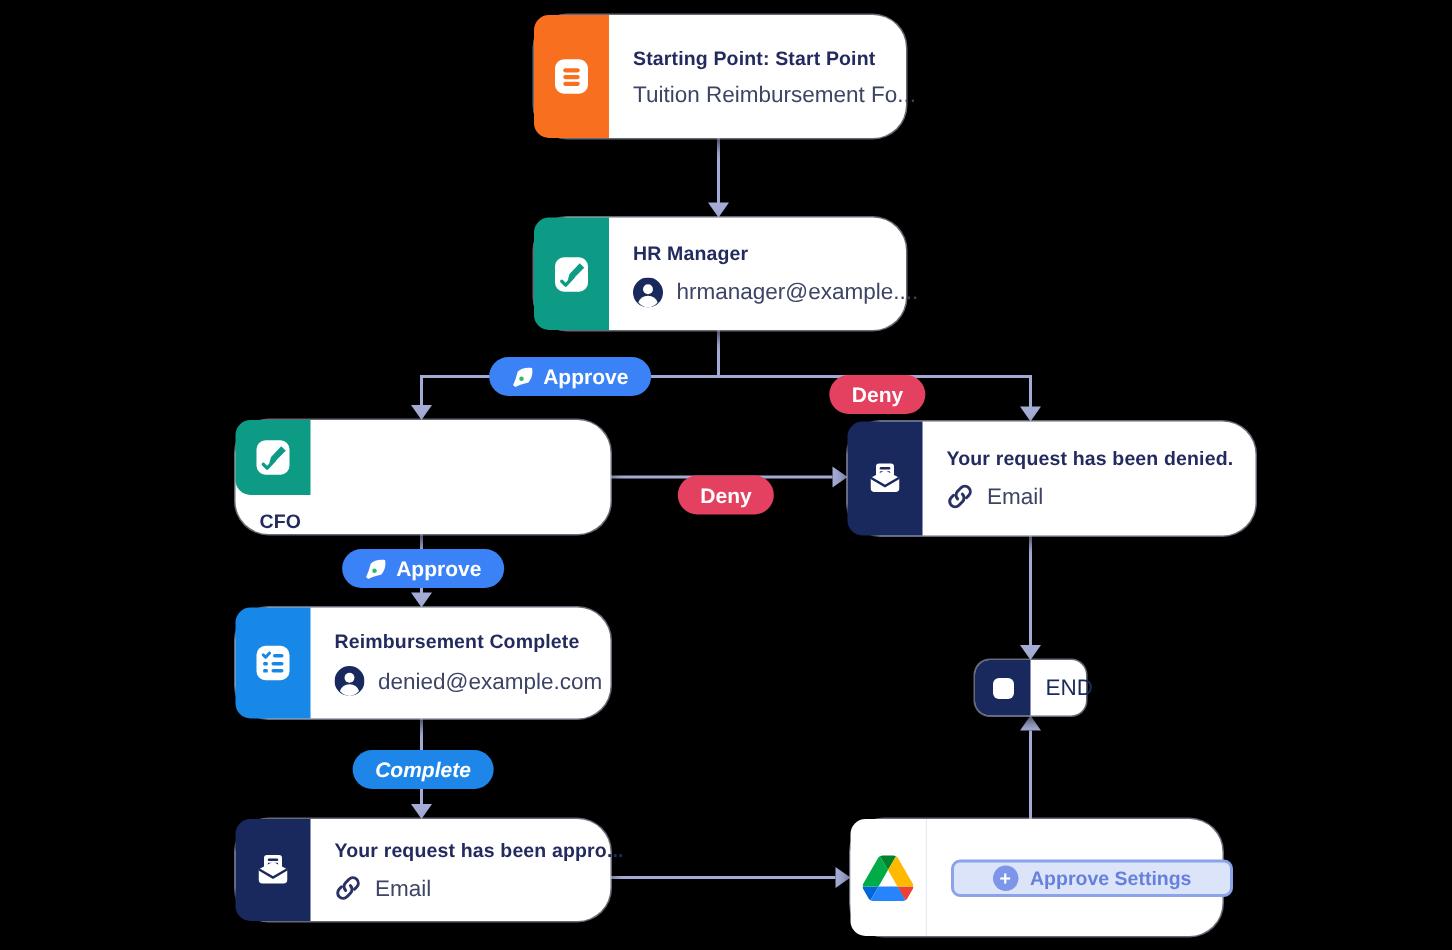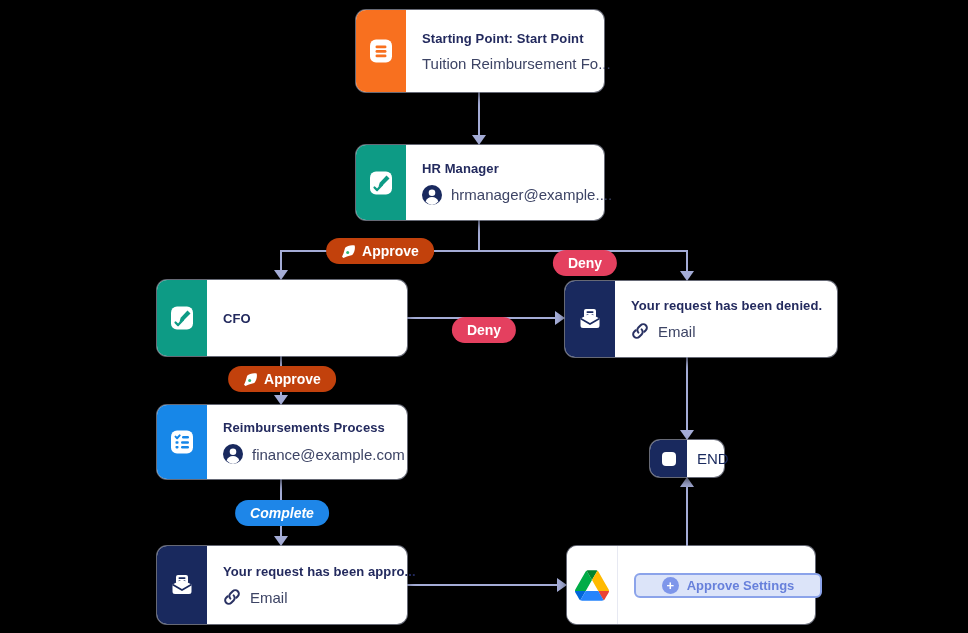--- a/index.html
+++ b/index.html
@@ -15,38 +15,38 @@
   
   .line{position:absolute;background:var(--conn);z-index:1;}
   .vline{width:2px;}
   .hline{height:2px;}
   .arrow{position:absolute;width:0;height:0;z-index:1;}
   .arrow-down{border-left:7px solid transparent;border-right:7px solid transparent;border-top:10px solid var(--conn);}
   .arrow-up{border-left:7px solid transparent;border-right:7px solid transparent;border-bottom:10px solid var(--conn);}
   .arrow-right{border-top:7px solid transparent;border-bottom:7px solid transparent;border-left:10px solid var(--conn);}
 
   
-  .node{position:absolute;display:flex;background:#fff;border-radius:10px;z-index:2;
+  .node{position:absolute;display:flex;background:#fff;border-radius:22px;z-index:2;
         box-shadow:0 0 0 1px rgba(186,192,214,0.55), 0 5px 9px rgba(0,0,0,0.6);}
   .iconstrip{width:50px;flex:0 0 50px;border-radius:10px 0 0 10px;display:flex;align-items:center;justify-content:center;}
   .iconstrip.orange{background:#F8701F;}
   .iconstrip.teal{background:#0D9B85;}
   .iconstrip.blue{background:#1787E8;}
   .iconstrip.navy{background:#19295E;}
   .iconstrip.white{background:#fff;border-right:1px solid #E7E9F2;}
   .content{flex:1;display:flex;flex-direction:column;justify-content:center;gap:9px;padding:10px 12px 10px 16px;min-width:0;}
   .ntitle{font-size:13px;font-weight:bold;color:var(--title);letter-spacing:.1px;white-space:nowrap;}
   .nsub{font-size:15px;color:var(--body);white-space:nowrap;}
   .row{display:flex;align-items:center;gap:9px;}
   .rowtext{font-size:15px;color:var(--body);white-space:nowrap;}
 
   
   .pill{position:absolute;transform:translate(-50%,-50%);display:flex;align-items:center;gap:6px;
         border-radius:999px;padding:5px 15px;color:#fff;font-size:14px;font-weight:bold;z-index:3;white-space:nowrap;}
-  .pill.green{background:#c2410c;align-items:center;}
+  .pill.green{background:#3b82f6;align-items:center;}
   .pill.red{background:#E4405F;margin-top:12px;}
   .pill.blue{background:#1E86E8;}
 
   
   .endnode{position:absolute;display:flex;background:#fff;border-radius:10px;z-index:2;
            box-shadow:0 0 0 1px rgba(186,192,214,0.55), 0 4px 8px rgba(0,0,0,0.6);}
   .endicon{width:37px;flex:0 0 37px;background:#19295E;border-radius:10px 0 0 10px;display:flex;align-items:center;justify-content:center;}
   .endsquare{width:14px;height:14px;background:#fff;border-radius:4px;}
   .endlabel{flex:1;display:flex;align-items:center;justify-content:center;font-size:15px;font-weight:normal;color:var(--navy);padding:0 10px;}
 
@@ -122,21 +122,21 @@
             <circle cx="10" cy="10" r="10" fill="#19295E"></circle>
             <circle cx="10" cy="7.8" r="3.3" fill="#fff"></circle>
             <path d="M3.6 16.6 a6.8 6.8 0 0 1 12.8 0 A9.9 9.9 0 0 1 10 20 a9.9 9.9 0 0 1-6.4-3.4Z" fill="#fff"></path>
           </svg>
         </span>
         <span class="rowtext">hrmanager@example....</span>
       </div>
     </div>
   </div>
 
-  <div class="node" style="left:157px;top:280px;width:250px;height:76px;">
+  <div class="node" style="left:157px;top:280px;width:250px;height:76px;flex-direction:column;">
     <div class="iconstrip teal">
       <svg width="28" height="28" viewBox="0 0 28 28">
         <rect x="3" y="2.5" width="22" height="23" rx="6" fill="#fff"></rect>
         <path d="M19.5 6.5 l3 3 -7 7 -4 1.2 1.2 -4 Z" fill="#0D9B85"></path>
         <path d="M7.5 18.5 l2.6 2.6 5 -5.4" stroke="#0D9B85" stroke-width="2.2" fill="none" stroke-linecap="round" stroke-linejoin="round"></path>
       </svg>
     </div>
     <div class="content">
       <div class="ntitle">CFO</div>
     </div>
@@ -172,35 +172,35 @@
         <rect x="3" y="2.5" width="22" height="23" rx="6" fill="#fff"></rect>
         <path d="M7.5 8.6 l1.6 1.6 2.6-2.8" stroke="#1787E8" stroke-width="2" fill="none" stroke-linecap="round" stroke-linejoin="round"></path>
         <rect x="14" y="8" width="7" height="2.4" rx="1.2" fill="#1787E8"></rect>
         <rect x="7.5" y="13.3" width="3" height="2.4" rx="0.8" fill="#1787E8"></rect>
         <rect x="13" y="13.3" width="8" height="2.4" rx="1.2" fill="#1787E8"></rect>
         <rect x="7.5" y="18" width="3" height="2.4" rx="0.8" fill="#1787E8"></rect>
         <rect x="13" y="18" width="8" height="2.4" rx="1.2" fill="#1787E8"></rect>
       </svg>
     </div>
     <div class="content">
-      <div class="ntitle">Reimbursements Process</div>
+      <div class="ntitle">Reimbursement Complete</div>
       <div class="row">
         <span>
           <svg width="20" height="20" viewBox="0 0 20 20">
             <circle cx="10" cy="10" r="10" fill="#19295E"></circle>
             <circle cx="10" cy="7.8" r="3.3" fill="#fff"></circle>
             <path d="M3.6 16.6 a6.8 6.8 0 0 1 12.8 0 A9.9 9.9 0 0 1 10 20 a9.9 9.9 0 0 1-6.4-3.4Z" fill="#fff"></path>
           </svg>
         </span>
-        <span class="rowtext">finance@example.com</span>
-      </div>
-    </div>
-  </div>
-
-  <div class="node" style="left:157px;top:546px;width:250px;height:78px;">
+        <span class="rowtext">denied@example.com</span>
+      </div>
+    </div>
+  </div>
+
+  <div class="node" style="left:157px;top:546px;width:250px;height:68px;">
     <div class="iconstrip navy">
       <svg width="28" height="28" viewBox="0 0 28 28">
         <rect x="8" y="4" width="12" height="9" rx="2" fill="#fff"></rect>
         <rect x="10.5" y="6.3" width="7" height="1.7" rx="0.8" fill="#19295E"></rect>
         <rect x="10.5" y="9.2" width="7" height="1.7" rx="0.8" fill="#19295E"></rect>
         <path d="M4.5 13.5 L14 8.5 23.5 13.5 V20.5 a2.5 2.5 0 0 1 -2.5 2.5 H7 a2.5 2.5 0 0 1 -2.5 -2.5 Z" fill="#fff"></path>
         <path d="M4.5 13.5 L14 19 23.5 13.5" stroke="#19295E" stroke-width="1.6" fill="none"></path>
       </svg>
     </div>
     <div class="content">

